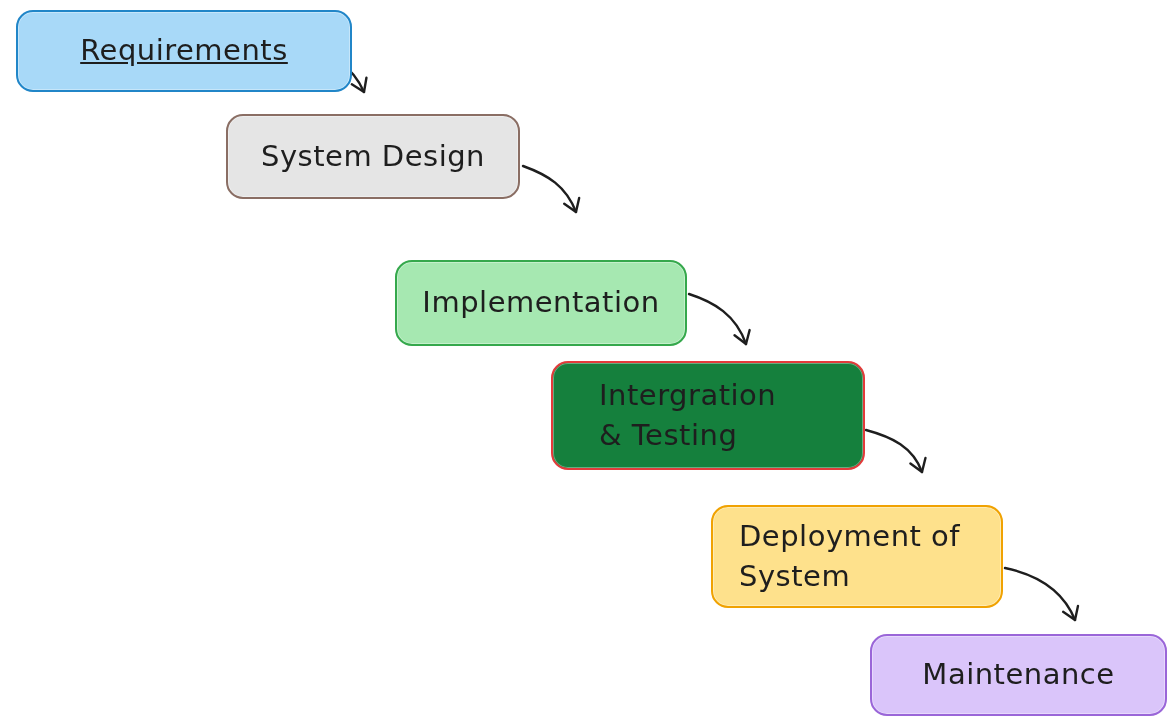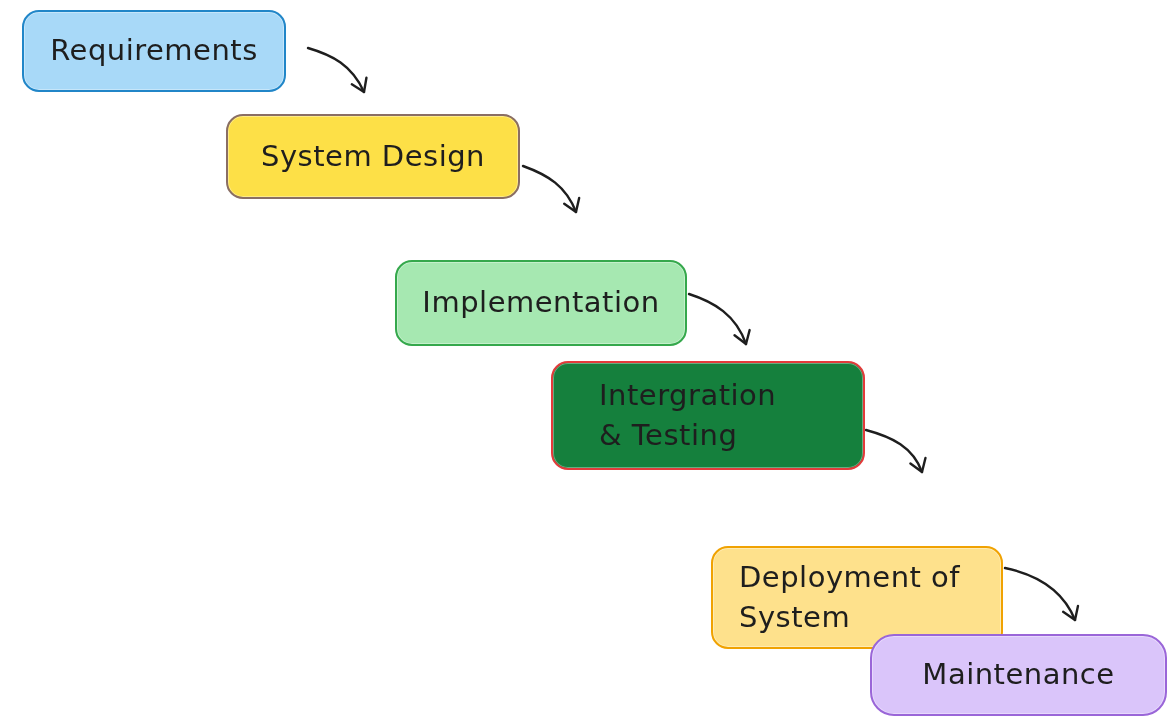--- a/index.html
+++ b/index.html
@@ -48,27 +48,27 @@
     font-size: 29px;
     letter-spacing: 0.5px;
     color: var(--ink, #1e1e1e);
     line-height: 1.35;
     box-shadow: 0 0 0 1px rgba(255,255,255,0.35) inset;
   }
   .node-label {
     white-space: pre-line;
     user-select: none;
   }
-  .n1 { left: 22px;   top: 10px;  width: 264px; height: 82px; }
+  .n1 { left: 16px;   top: 10px;  width: 336px; height: 82px; text-decoration: underline; }
   .n2 { left: 226px; top: 114px; width: 294px; height: 85px; }
   .n3 { left: 395px; top: 240px; width: 292px; height: 86px; }
   .n4 { left: 551px; top: 361px; width: 314px; height: 109px;
         justify-content: flex-start; padding-left: 46px; }
   .n5 { left: 711px; top: 505px; width: 292px; height: 103px;
-        justify-content: flex-start; padding-left: 26px; margin-top: 41px; }
+        justify-content: flex-start; padding-left: 26px; }
   .n6 { left: 870px; top: 634px; width: 297px; height: 82px; }
 </style>
 </head>
 <body>
 
 <div id="canvas">
 
   <svg id="connectors" viewBox="0 0 1172 727" xmlns="http://www.w3.org/2000/svg">
     <defs>
       <marker id="arrow" viewBox="-14 -10 16 20" refX="0" refY="0" markerWidth="16" markerHeight="20" markerUnits="userSpaceOnUse" orient="auto">
@@ -79,35 +79,35 @@
     <path class="connector" d="M 523 166 C 548 175, 566 186, 576 212" marker-end="url(#arrow)"></path>
     <path class="connector" d="M 689 294 C 714 302, 736 315, 746 344" marker-end="url(#arrow)"></path>
     <path class="connector" d="M 866 430 C 892 437, 913 447, 922 472" marker-end="url(#arrow)"></path>
     <path class="connector" d="M 1005 568 C 1038 575, 1063 590, 1075 620" marker-end="url(#arrow)"></path>
   </svg>
 
   <div class="node n1" style="background-color: rgb(168, 217, 248); border-color: rgb(33, 134, 200);">
     <span class="node-label">Requirements</span>
   </div>
 
-  <div class="node n2" style="background-color: #fde047; border-color: rgb(138, 110, 100); align-items: center;">
+  <div class="node n2" style="background-color: #e5e5e5; border-color: rgb(138, 110, 100); align-items: center;">
     <span class="node-label">System Design</span>
   </div>
 
   <div class="node n3" style="background-color: rgb(166, 232, 177); border-color: rgb(53, 168, 76); margin-top: 20px;">
     <span class="node-label">Implementation</span>
   </div>
 
   <div class="node n4" style="background-color: #15803d; border-color: rgb(226, 59, 59);">
     <span class="node-label">Intergration
 &amp; Testing</span>
   </div>
 
   <div class="node n5" style="background-color: rgb(254, 225, 140); border-color: rgb(240, 162, 2);">
     <span class="node-label">Deployment of
 System</span>
   </div>
 
-  <div class="node n6" style="background-color: rgb(218, 197, 250); border-color: rgb(154, 102, 216); border-radius: 24px;">
+  <div class="node n6" style="background-color: rgb(218, 197, 250); border-color: rgb(154, 102, 216);">
     <span class="node-label">Maintenance</span>
   </div>
 
 </div>
 
 </body></html>

